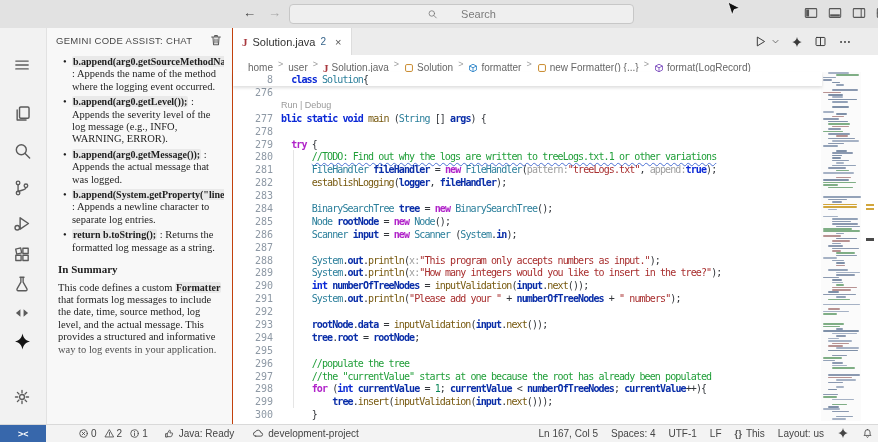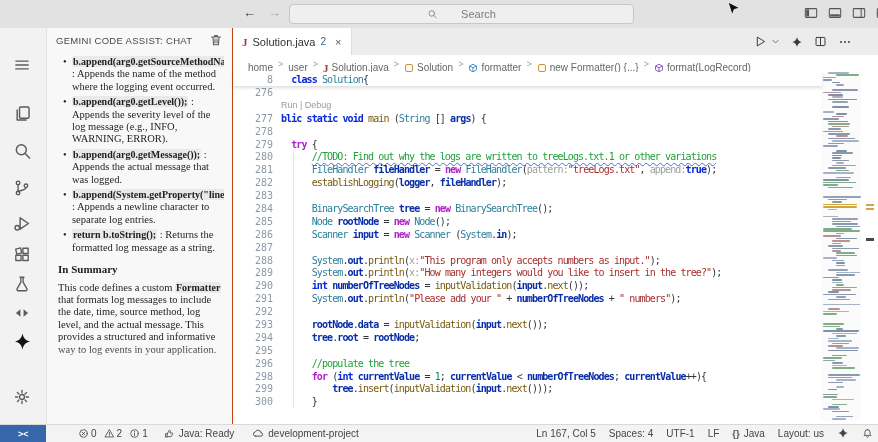--- a/index.html
+++ b/index.html
@@ -316,20 +316,21 @@
         <div class="crow"><span class="ln">287</span><span class="lc"></span></div>
         <div class="crow"><span class="ln">288</span><span class="lc"><span class="tk tk-p" style="color: rgb(51, 54, 59);">      </span><span class="tk tk-t" style="color: rgb(43, 127, 155);">System</span><span class="tk tk-p" style="color: rgb(51, 54, 59);">.</span><span class="tk tk-v" style="color: rgb(10, 46, 168);">out</span><span class="tk tk-p" style="color: rgb(51, 54, 59);">.</span><span class="tk tk-f" style="color: rgb(119, 89, 15);">println</span><span class="tk tk-p" style="color: rgb(51, 54, 59);">(</span><span class="tk tk-i" style="color: rgb(157, 157, 157);">x:</span><span class="tk tk-s" style="color: rgb(168, 46, 46);">"This program only accepts numbers as input."</span><span class="tk tk-p" style="color: rgb(51, 54, 59);">);</span></span></div>
         <div class="crow"><span class="ln">289</span><span class="lc"><span class="tk tk-p" style="color: rgb(51, 54, 59);">      </span><span class="tk tk-t" style="color: rgb(43, 127, 155);">System</span><span class="tk tk-p" style="color: rgb(51, 54, 59);">.</span><span class="tk tk-v" style="color: rgb(10, 46, 168);">out</span><span class="tk tk-p" style="color: rgb(51, 54, 59);">.</span><span class="tk tk-f" style="color: rgb(119, 89, 15);">println</span><span class="tk tk-p" style="color: rgb(51, 54, 59);">(</span><span class="tk tk-i" style="color: rgb(157, 157, 157);">x:</span><span class="tk tk-s" style="color: rgb(168, 46, 46);">"How many integers would you like to insert in the tree?"</span><span class="tk tk-p" style="color: rgb(51, 54, 59);">);</span></span></div>
         <div class="crow"><span class="ln">290</span><span class="lc"><span class="tk tk-p" style="color: rgb(51, 54, 59);">      </span><span class="tk tk-k" style="color: rgb(10, 40, 214);">int</span><span class="tk tk-p" style="color: rgb(51, 54, 59);"> </span><span class="tk tk-v" style="color: rgb(10, 46, 168);">numberOfTreeNodes</span><span class="tk tk-p" style="color: rgb(51, 54, 59);"> = </span><span class="tk tk-f" style="color: rgb(119, 89, 15);">inputValidation</span><span class="tk tk-p" style="color: rgb(51, 54, 59);">(</span><span class="tk tk-v" style="color: rgb(10, 46, 168);">input</span><span class="tk tk-p" style="color: rgb(51, 54, 59);">.</span><span class="tk tk-f" style="color: rgb(119, 89, 15);">next</span><span class="tk tk-p" style="color: rgb(51, 54, 59);">());</span></span></div>
         <div class="crow"><span class="ln">291</span><span class="lc"><span class="tk tk-p" style="color: rgb(51, 54, 59);">      </span><span class="tk tk-t" style="color: rgb(43, 127, 155);">System</span><span class="tk tk-p" style="color: rgb(51, 54, 59);">.</span><span class="tk tk-v" style="color: rgb(10, 46, 168);">out</span><span class="tk tk-p" style="color: rgb(51, 54, 59);">.</span><span class="tk tk-f" style="color: rgb(119, 89, 15);">println</span><span class="tk tk-p" style="color: rgb(51, 54, 59);">(</span><span class="tk tk-s" style="color: rgb(168, 46, 46);">"Please add your "</span><span class="tk tk-p" style="color: rgb(51, 54, 59);"> + </span><span class="tk tk-v" style="color: rgb(10, 46, 168);">numberOfTreeNodes</span><span class="tk tk-p" style="color: rgb(51, 54, 59);"> + </span><span class="tk tk-s" style="color: rgb(168, 46, 46);">" numbers"</span><span class="tk tk-p" style="color: rgb(51, 54, 59);">);</span></span></div>
         <div class="crow"><span class="ln">292</span><span class="lc"></span></div>
         <div class="crow"><span class="ln">293</span><span class="lc"><span class="tk tk-p" style="color: rgb(51, 54, 59);">      </span><span class="tk tk-v" style="color: rgb(10, 46, 168);">rootNode</span><span class="tk tk-p" style="color: rgb(51, 54, 59);">.</span><span class="tk tk-v" style="color: rgb(10, 46, 168);">data</span><span class="tk tk-p" style="color: rgb(51, 54, 59);"> = </span><span class="tk tk-f" style="color: rgb(119, 89, 15);">inputValidation</span><span class="tk tk-p" style="color: rgb(51, 54, 59);">(</span><span class="tk tk-v" style="color: rgb(10, 46, 168);">input</span><span class="tk tk-p" style="color: rgb(51, 54, 59);">.</span><span class="tk tk-f" style="color: rgb(119, 89, 15);">next</span><span class="tk tk-p" style="color: rgb(51, 54, 59);">());</span></span></div>
         <div class="crow"><span class="ln">294</span><span class="lc"><span class="tk tk-p" style="color: rgb(51, 54, 59);">      </span><span class="tk tk-v" style="color: rgb(10, 46, 168);">tree</span><span class="tk tk-p" style="color: rgb(51, 54, 59);">.</span><span class="tk tk-v" style="color: rgb(10, 46, 168);">root</span><span class="tk tk-p" style="color: rgb(51, 54, 59);"> = </span><span class="tk tk-v" style="color: rgb(10, 46, 168);">rootNode</span><span class="tk tk-p" style="color: rgb(51, 54, 59);">;</span></span></div>
         <div class="crow"><span class="ln">295</span><span class="lc"></span></div>
         <div class="crow"><span class="ln">296</span><span class="lc"><span class="tk tk-p" style="color: rgb(51, 54, 59);">      </span><span class="tk tk-m" style="color: rgb(31, 158, 56);">//populate the tree</span></span></div>
+        <div class="crow"><span class="ln">297</span><span class="lc"><span class="tk tk-p" style="color: rgb(51, 54, 59);">      </span><span class="tk tk-m" style="color: rgb(31, 158, 56);">//the "currentValue" starts at one because the root has already been populated</span></span></div>
         <div class="crow"><span class="ln">298</span><span class="lc"><span class="tk tk-p" style="color: rgb(51, 54, 59);">      </span><span class="tk tk-c" style="color: rgb(176, 35, 201);">for</span><span class="tk tk-p" style="color: rgb(51, 54, 59);"> (</span><span class="tk tk-k" style="color: rgb(10, 40, 214);">int</span><span class="tk tk-p" style="color: rgb(51, 54, 59);"> </span><span class="tk tk-v" style="color: rgb(10, 46, 168);">currentValue</span><span class="tk tk-p" style="color: rgb(51, 54, 59);"> = </span><span class="tk tk-num" style="color: rgb(9, 134, 88);">1</span><span class="tk tk-p" style="color: rgb(51, 54, 59);">; </span><span class="tk tk-v" style="color: rgb(10, 46, 168);">currentValue</span><span class="tk tk-p" style="color: rgb(51, 54, 59);"> &lt; </span><span class="tk tk-v" style="color: rgb(10, 46, 168);">numberOfTreeNodes</span><span class="tk tk-p" style="color: rgb(51, 54, 59);">; </span><span class="tk tk-v" style="color: rgb(10, 46, 168);">currentValue</span><span class="tk tk-p" style="color: rgb(51, 54, 59);">++){</span></span></div>
         <div class="crow"><span class="ln">299</span><span class="lc"><span class="tk tk-p" style="color: rgb(51, 54, 59);">          </span><span class="tk tk-v" style="color: rgb(10, 46, 168);">tree</span><span class="tk tk-p" style="color: rgb(51, 54, 59);">.</span><span class="tk tk-f" style="color: rgb(119, 89, 15);">insert</span><span class="tk tk-p" style="color: rgb(51, 54, 59);">(</span><span class="tk tk-f" style="color: rgb(119, 89, 15);">inputValidation</span><span class="tk tk-p" style="color: rgb(51, 54, 59);">(</span><span class="tk tk-v" style="color: rgb(10, 46, 168);">input</span><span class="tk tk-p" style="color: rgb(51, 54, 59);">.</span><span class="tk tk-f" style="color: rgb(119, 89, 15);">next</span><span class="tk tk-p" style="color: rgb(51, 54, 59);">()));</span></span></div>
         <div class="crow"><span class="ln">300</span><span class="lc"><span class="tk tk-p" style="color: rgb(51, 54, 59);">      }</span></span></div>
       </div>
     <div class="guide"></div>
     <div class="minimap" id="minimap">
         <div class="mm-row" style="margin-left: 7px; width: 21px; background: rgb(166, 178, 197);"></div>
         <div class="mm-row" style="margin-left: 15px; width: 23px; background: rgb(127, 174, 133);"></div>
         <div class="mm-row" style="margin-left: 2px; width: 13px; background: rgb(147, 162, 184);"></div>
         <div class="mm-row" style="margin-left: 2px; width: 9px; background: rgb(139, 153, 176);"></div>
@@ -540,21 +541,21 @@
           <span>Spaces: 4</span>
         </span>
         <span class="sb-item">
           <span>UTF-1</span>
         </span>
         <span class="sb-item">
           <span>LF</span>
         </span>
         <span class="sb-item">
           <span><span class="braces">{}</span></span>
-          <span>Java</span>
+          <span>This</span>
         </span>
         <span class="sb-item">
           <span>Layout: us</span>
         </span>
         <span class="sb-item">
           <span>
             <svg width="12" height="12" viewBox="0 0 16 16">
               <path d="M8 1.2c.7 3.8 2.6 5.9 6.3 6.8-3.7.9-5.6 3-6.3 6.8-.7-3.8-2.6-5.9-6.3-6.8 3.7-.9 5.6-3 6.3-6.8z" fill="currentColor"></path>
             </svg>
           </span>

